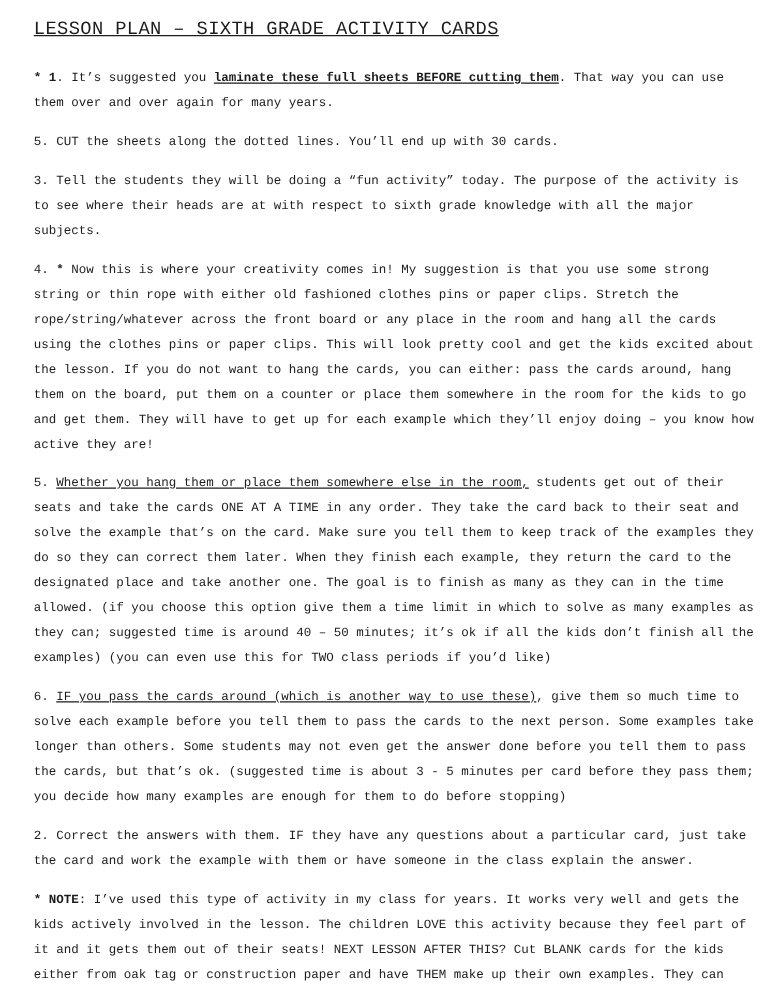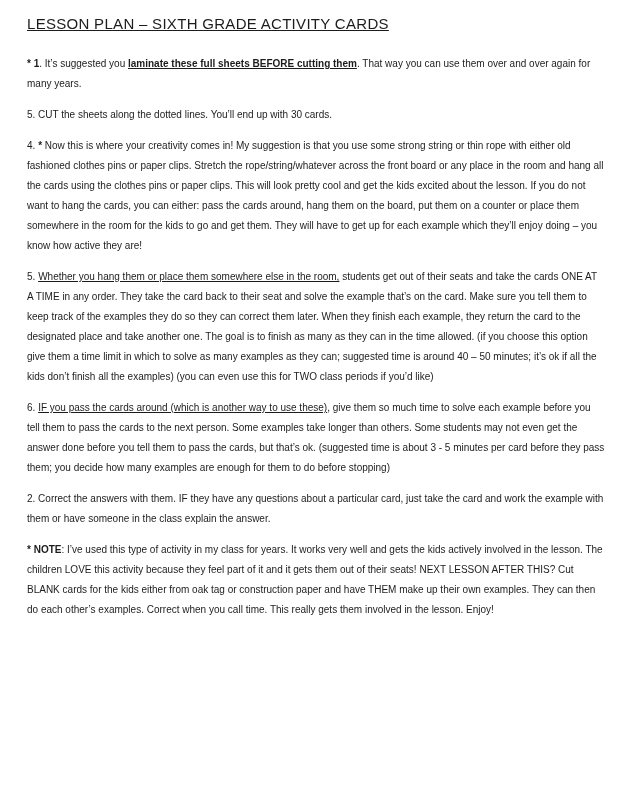--- a/index.html
+++ b/index.html
@@ -13,20 +13,21 @@
     overflow: hidden;
     font-family: "Liberation Sans", sans-serif;
     color: #1c1c1c;
   }
   .page {
     box-sizing: border-box;
     width: 622px;
     height: 793px;
     padding: 13px 18px 0 27px;
     background: #ffffff;
+    font-family: Liberation Mono, monospace;
   }
   .doc-title {
     font-size: 15px;
     font-weight: normal;
     letter-spacing: 0.3px;
     text-decoration: underline;
     margin: 0 0 19px 0;
     line-height: 22px;
   }
   .doc-body {
@@ -41,19 +42,20 @@
   .doc-body p span.u { text-decoration: underline; }
 </style>
 </head>
 <body>
 
 <div class="page">
   <h1 class="doc-title">LESSON PLAN – SIXTH GRADE ACTIVITY CARDS</h1>
   <div class="doc-body">
     <p><span class="b">* 1</span><span>. It’s suggested you </span><span class="b u">laminate these full sheets BEFORE cutting them</span><span>. That way you can use them over and over again for many years.</span></p>
     <p><span>5. CUT the sheets along the dotted lines. You’ll end up with 30 cards.</span></p>
+    <p><span>3. Tell the students they will be doing a “fun activity” today. The purpose of the activity is to see where their heads are at with respect to sixth grade knowledge with all the major subjects.</span></p>
     <p><span>4. </span><span class="b">*</span><span> Now this is where your creativity comes in! My suggestion is that you use some strong string or thin rope with either old fashioned clothes pins or paper clips. Stretch the rope/string/whatever across the front board or any place in the room and hang all the cards using the clothes pins or paper clips. This will look pretty cool and get the kids excited about the lesson. If you do not want to hang the cards, you can either: pass the cards around, hang them on the board, put them on a counter or place them somewhere in the room for the kids to go and get them. They will have to get up for each example which they’ll enjoy doing – you know how active they are!</span></p>
     <p><span>5. </span><span class="u">Whether you hang them or place them somewhere else in the room,</span><span> students get out of their seats and take the cards ONE AT A TIME in any order. They take the card back to their seat and solve the example that’s on the card. Make sure you tell them to keep track of the examples they do so they can correct them later. When they finish each example, they return the card to the designated place and take another one. The goal is to finish as many as they can in the time allowed. (if you choose this option give them a time limit in which to solve as many examples as they can; suggested time is around 40 – 50 minutes; it’s ok if all the kids don’t finish all the examples) (you can even use this for TWO class periods if you’d like)</span></p>
     <p><span>6. </span><span class="u">IF you pass the cards around (which is another way to use these)</span><span>, give them so much time to solve each example before you tell them to pass the cards to the next person. Some examples take longer than others. Some students may not even get the answer done before you tell them to pass the cards, but that’s ok. (suggested time is about 3 - 5 minutes per card before they pass them; you decide how many examples are enough for them to do before stopping)</span></p>
     <p><span>2. Correct the answers with them. IF they have any questions about a particular card, just take the card and work the example with them or have someone in the class explain the answer.</span></p>
     <p><span class="b">* NOTE</span><span>: I’ve used this type of activity in my class for years. It works very well and gets the kids actively involved in the lesson. The children LOVE this activity because they feel part of it and it gets them out of their seats! NEXT LESSON AFTER THIS?  Cut BLANK cards for the kids either from oak tag or construction paper and have THEM make up their own examples. They can then do each other’s examples. Correct when you call time. This really gets them involved in the lesson. Enjoy!</span></p>
   </div>
 </div>
 
 </body></html>

